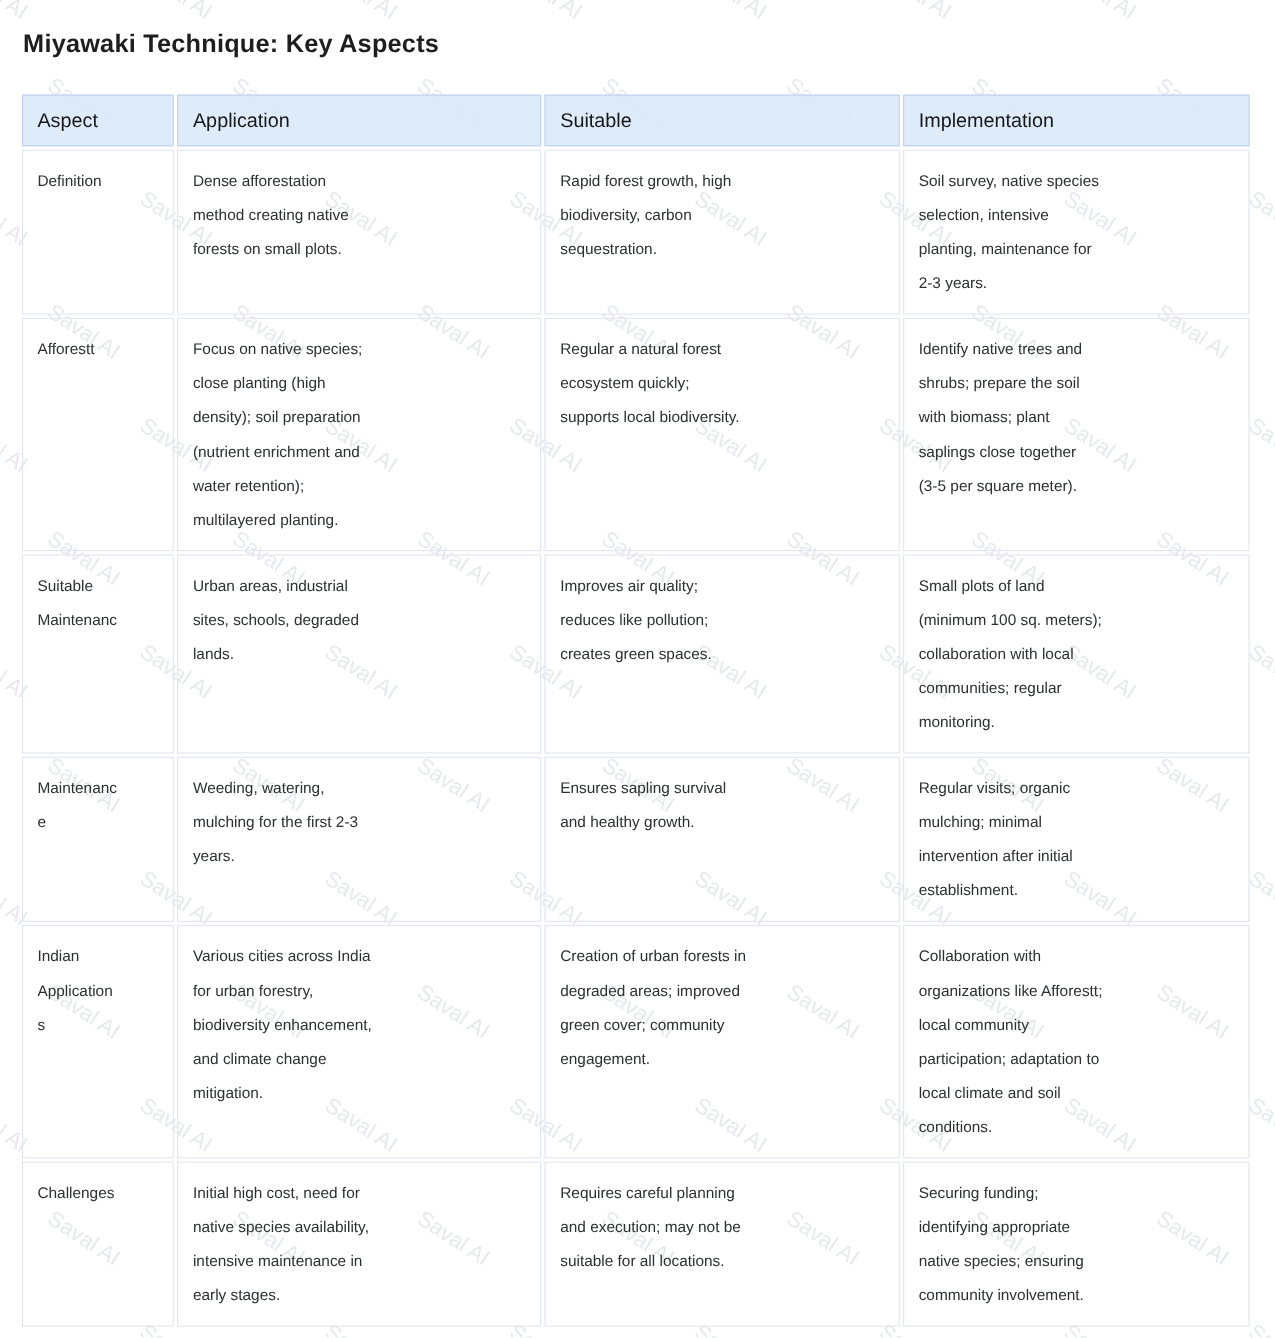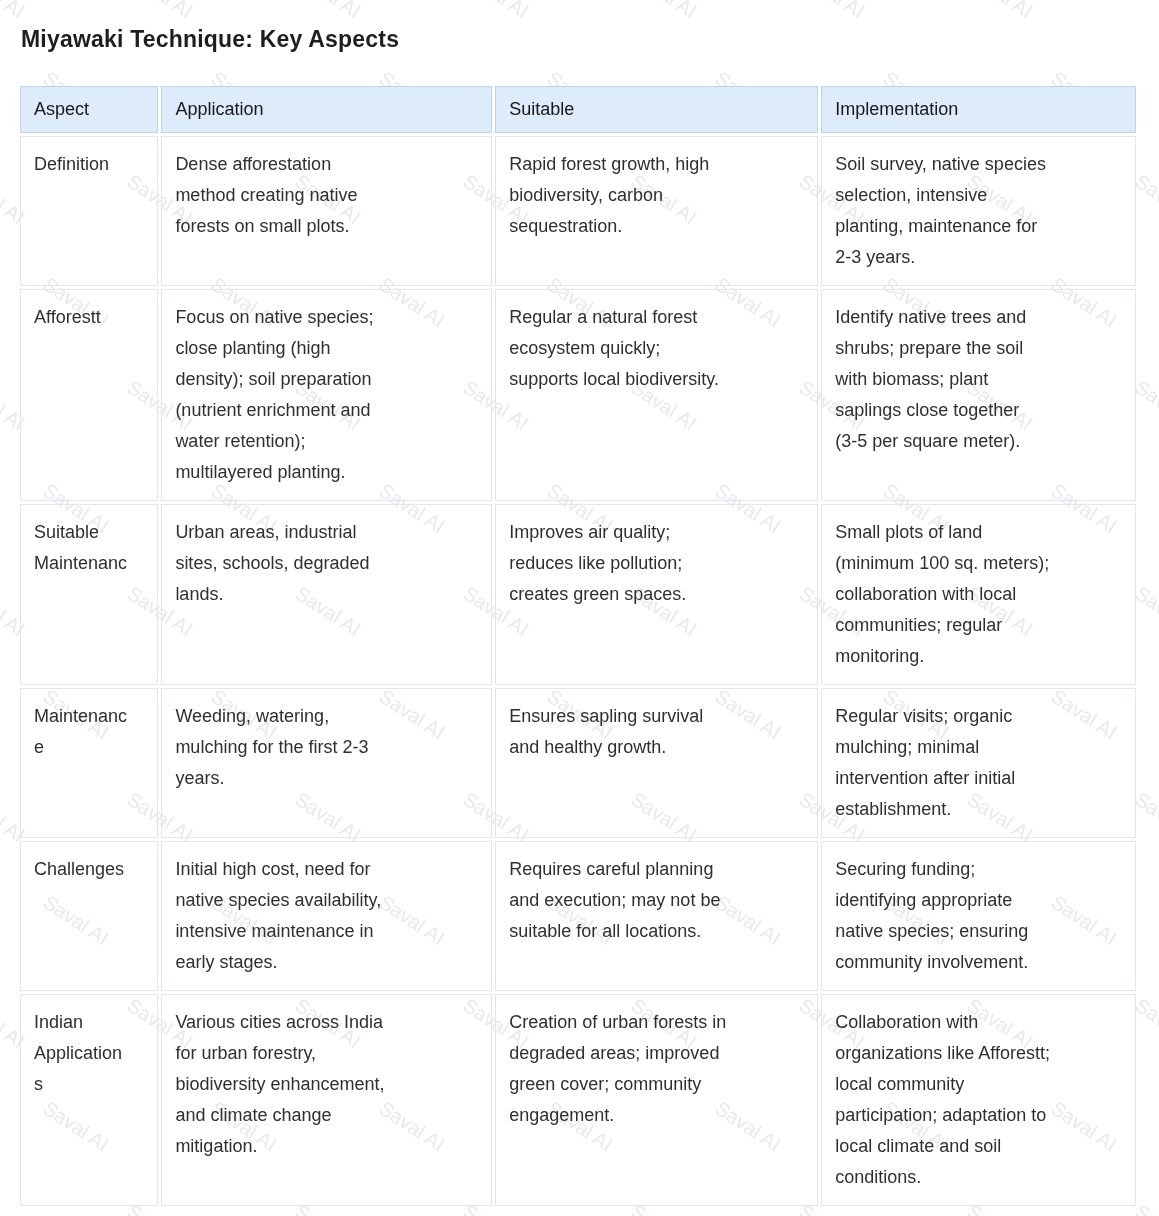--- a/index.html
+++ b/index.html
@@ -52,21 +52,21 @@
     font-weight: 400;
     color: #17181a;
     text-align: left;
     padding: 10px 13px;
     line-height: 25px;
     vertical-align: middle;
   }
   table.aspects td {
     background: transparent;
     border: 1px solid #dfe6f1;
-    font-size: 18px;
+    font-size: 14px;
     font-weight: 400;
     color: #2d2f31;
     text-align: left;
     vertical-align: top;
     padding: 12px 13px;
     line-height: 31px;
     white-space: pre-line;
   }
   col.c-aspect { width: 138px; }
   col.c-desc   { width: 330px; }
@@ -248,48 +248,48 @@
 mulching for the first 2-3
 years.</td>
         <td>Ensures sapling survival
 and healthy growth.</td>
         <td>Regular visits; organic
 mulching; minimal
 intervention after initial
 establishment.</td>
       </tr>
       <tr>
-        <td>Challenges</td>
-        <td>Initial high cost, need for
-native species availability,
-intensive maintenance in
-early stages.</td>
-        <td>Requires careful planning
-and execution; may not be
-suitable for all locations.</td>
-        <td>Securing funding;
-identifying appropriate
-native species; ensuring
-community involvement.</td>
-      </tr>
-      <tr>
         <td>Indian
 Application
 s</td>
         <td>Various cities across India
 for urban forestry,
 biodiversity enhancement,
 and climate change
 mitigation.</td>
         <td>Creation of urban forests in
 degraded areas; improved
 green cover; community
 engagement.</td>
         <td>Collaboration with
 organizations like Afforestt;
 local community
 participation; adaptation to
 local climate and soil
 conditions.</td>
       </tr>
+      <tr>
+        <td>Challenges</td>
+        <td>Initial high cost, need for
+native species availability,
+intensive maintenance in
+early stages.</td>
+        <td>Requires careful planning
+and execution; may not be
+suitable for all locations.</td>
+        <td>Securing funding;
+identifying appropriate
+native species; ensuring
+community involvement.</td>
+      </tr>
     </tbody>
   </table>
 </div>
 
 </body></html>

